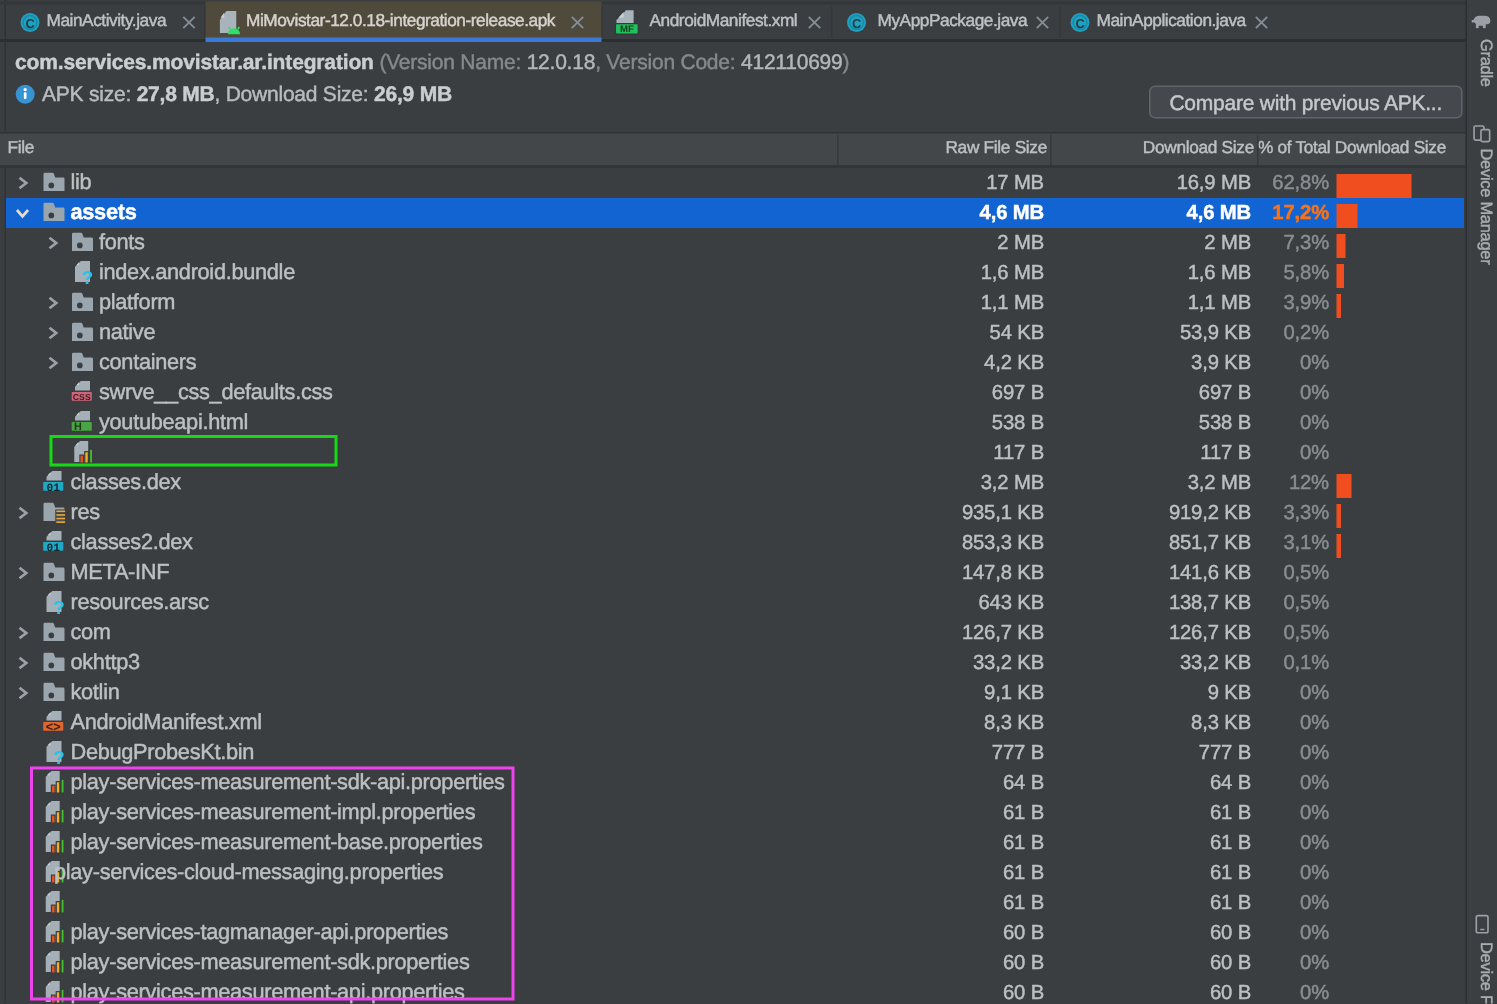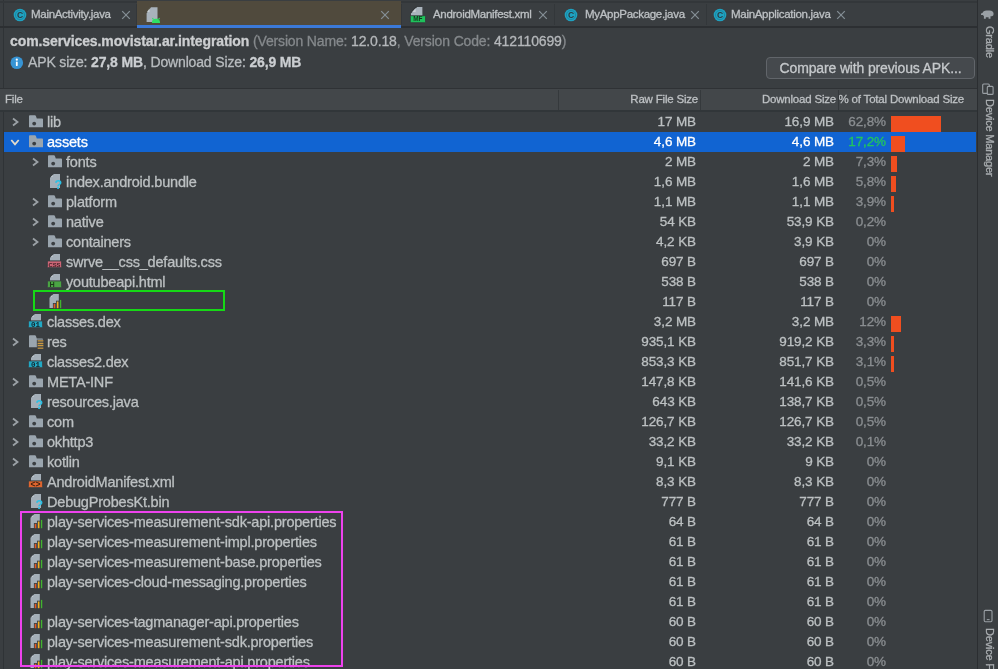--- a/index.html
+++ b/index.html
@@ -16,23 +16,23 @@
 .t1 { position:absolute; left:10px; top:33px; line-height:16px; font-size:14px; font-weight:bold; color:#ccced0; white-space:nowrap; letter-spacing:-0.1px; }
 .t1 .gr { font-weight:normal; color:#85898c; letter-spacing:-0.15px; }
 .t1 .md { font-weight:normal; color:#b4b7ba; letter-spacing:-0.15px; }
 .t2 { position:absolute; left:28px; top:55px; line-height:15px; font-size:14px; color:#b8bcbf; white-space:nowrap; letter-spacing:-0.15px; }
 .t2 b { color:#cbced1; }
 #cmpbtn { position:absolute; left:766px; top:57px; width:209px; height:22px; background:#45494d; border:1px solid #61656a; border-radius:4px; color:#c6c9cc; font-size:14px; text-align:center; line-height:20px; letter-spacing:-0.15px; }
 #thead { position:absolute; left:0; top:88px; width:977px; height:24px; background:#43474a; border-top:1px solid #2f3235; border-bottom:2px solid #313639; }
 #thead span { position:absolute; top:0; line-height:21px; font-size:11.5px; color:#bdc0c3; letter-spacing:-0.2px; }
 .hsep { position:absolute; top:1px; width:1px; height:20px; background:#35393c; }
 .row { position:absolute; left:0; width:976px; height:20px; color:#bcc0c2; }
-.row.sel { color:#ffffff; font-weight:400; }
+.row.sel { color:#ffffff; font-weight:700; }
 .row.sel::before { content:""; position:absolute; left:4px; top:0; width:972px; height:20px; background:#1164d2; }
-.row.sel .pc { color:#22c55e; }
+.row.sel .pc { color:#f97316; }
 .ic { position:absolute; top:0; width:16px; height:20px; }
 .nm { position:absolute; top:0; line-height:20px; white-space:nowrap; font-size:14.5px; letter-spacing:-0.2px;text-align:right; }
 .v { position:absolute; top:0; line-height:20px; font-size:13.5px; letter-spacing:-0.1px; }
 .v.raw { right:280px; }
 .v.dl { right:142px; }
 .pc { position:absolute; top:0; line-height:20px; right:90px; color:#8a8e91; font-size:13.5px; letter-spacing:-0.1px; }
 .bar { position:absolute; top:4px; left:891px; height:15.5px; background:#f04e1f; }
 #greenbox { position:absolute; left:33px; top:290px; width:192px; height:21px; border:2px solid #16d916; }
 #magbox { position:absolute; left:20px; top:511px; width:323px; height:156px; border:2px solid #ee42ee; }
 #gutter { position:absolute; left:3px; top:0; width:1px; height:669px; background:#2f3336; }
@@ -67,20 +67,21 @@
   <span class="abs" style="left:145px;top:6px;width:16px;height:18px">
       <svg width="16" height="18" viewBox="0 0 16 18" style="position:absolute;top:0;left:0;overflow:visible">
         <polygon points="4.9,1.3 12.5,1.3 12.5,16 1.6,16 1.6,6.3" fill="#a9b3bc"></polygon>
         <line x1="1.1" y1="6.8" x2="5.4" y2="0.9" stroke="#4f4a3d" stroke-width="1.4"></line>
         <polygon points="4.5,2.4 4.5,5.9 2,5.9" fill="#c9cfd4"></polygon>
         <path d="M6.9,16.9 a4.1,4.1 0 0 1 8.2,0 z" fill="#2ee065"></path>
         <line x1="8.4" y1="13.6" x2="7.5" y2="12" stroke="#2ee065" stroke-width="1.1"></line>
         <line x1="13.6" y1="13.6" x2="14.5" y2="12" stroke="#2ee065" stroke-width="1.1"></line>
       </svg>
     </span>
+  <span class="tabtxt on" style="left:164px">MiMovistar-12.0.18-integration-release.apk</span>
   <span class="abs" style="left:380px;top:10px;width:10px;height:10px">
       <svg width="10" height="10" viewBox="0 0 10 10" style="position:absolute;top:0;left:0">
         <line x1="1.2" y1="1.2" x2="8.8" y2="8.8" stroke="#858f96" stroke-width="1.2"></line>
         <line x1="8.8" y1="1.2" x2="1.2" y2="8.8" stroke="#858f96" stroke-width="1.2"></line>
       </svg>
     </span>
   <span class="abs" style="left:410px;top:6px;width:16px;height:18px">
       <svg width="16" height="18" viewBox="0 0 16 18" style="position:absolute;top:0;left:0;overflow:visible">
         <polygon points="6.2,0.9 12.4,0.9 12.4,10 1,10 1,6.3" fill="#a9b3bc"></polygon>
         <line x1="0.7" y1="6.7" x2="6.6" y2="0.6" stroke="#34383b" stroke-width="1.4"></line>
@@ -386,21 +387,21 @@
   </div>
 <div class="row" style="top:392px">
     <span class="ic" style="left:28px">
       <svg width="16" height="16" viewBox="0 0 16 16" style="position:absolute;top:1px;overflow:visible">
         <polygon points="6,1 13,1 13,15 3,15 3,4" fill="#a4afb8"></polygon>
         <line x1="2.6" y1="4.4" x2="6.4" y2="0.6" stroke="#3a3e41" stroke-width="1.3"></line>
         <polygon points="5.7,1.9 5.7,3.9 3.8,3.9" fill="#c7ced4"></polygon>
         <text x="11.4" y="16.4" font-family="Liberation Sans,sans-serif" font-size="12.5" font-weight="bold" fill="#29c1e6" text-anchor="middle" style="-webkit-text-stroke:0.4px #29c1e6">?</text>
       </svg>
     </span>
-    <span class="nm" style="left:47px">resources.java</span>
+    <span class="nm" style="left:47px">resources.arsc</span>
     <span class="v raw">643 KB</span>
     <span class="v dl">138,7 KB</span>
     <span class="pc">0,5%</span>
   </div>
 <div class="row" style="top:412px">
     <span class="ic" style="left:7px">
       <svg width="16" height="16" viewBox="0 0 16 16" style="position:absolute;top:2px">
         <polyline points="6,4.5 10.5,8 6,11.5" stroke="#9ba1a6" stroke-width="1.8" fill="none"></polyline>
       </svg>
     </span>
@@ -538,21 +539,21 @@
         <polygon points="5.5,1 11.8,1 11.8,15 2.5,15 2.5,4" fill="#a4afb8"></polygon>
         <line x1="2.1" y1="4.4" x2="5.9" y2="0.6" stroke="#3a3e41" stroke-width="1.3"></line>
         <polygon points="5.2,1.9 5.2,3.9 3.3,3.9" fill="#c7ced4"></polygon>
         <g stroke="#3a3e41" stroke-width="0.8">
           <rect x="6.3" y="10.4" width="2.4" height="5.3" fill="#e8561f"></rect>
           <rect x="9.5" y="8.1" width="2.4" height="7.6" fill="#f2b01e"></rect>
           <rect x="12.7" y="6.5" width="2" height="9.2" fill="#43c12e"></rect>
         </g>
       </svg>
     </span>
-    <span class="nm" style="left:47px">play-services-cloud-messaging.properties</span>
+    <span class="nm" style="left:36px">play-services-cloud-messaging.properties</span>
     <span class="v raw">61 B</span>
     <span class="v dl">61 B</span>
     <span class="pc">0%</span>
   </div>
 <div class="row" style="top:592px">
     <span class="ic" style="left:28px">
       <svg width="16" height="16" viewBox="0 0 16 16" style="position:absolute;top:1px;overflow:visible">
         <polygon points="5.5,1 11.8,1 11.8,15 2.5,15 2.5,4" fill="#a4afb8"></polygon>
         <line x1="2.1" y1="4.4" x2="5.9" y2="0.6" stroke="#3a3e41" stroke-width="1.3"></line>
         <polygon points="5.2,1.9 5.2,3.9 3.3,3.9" fill="#c7ced4"></polygon>

